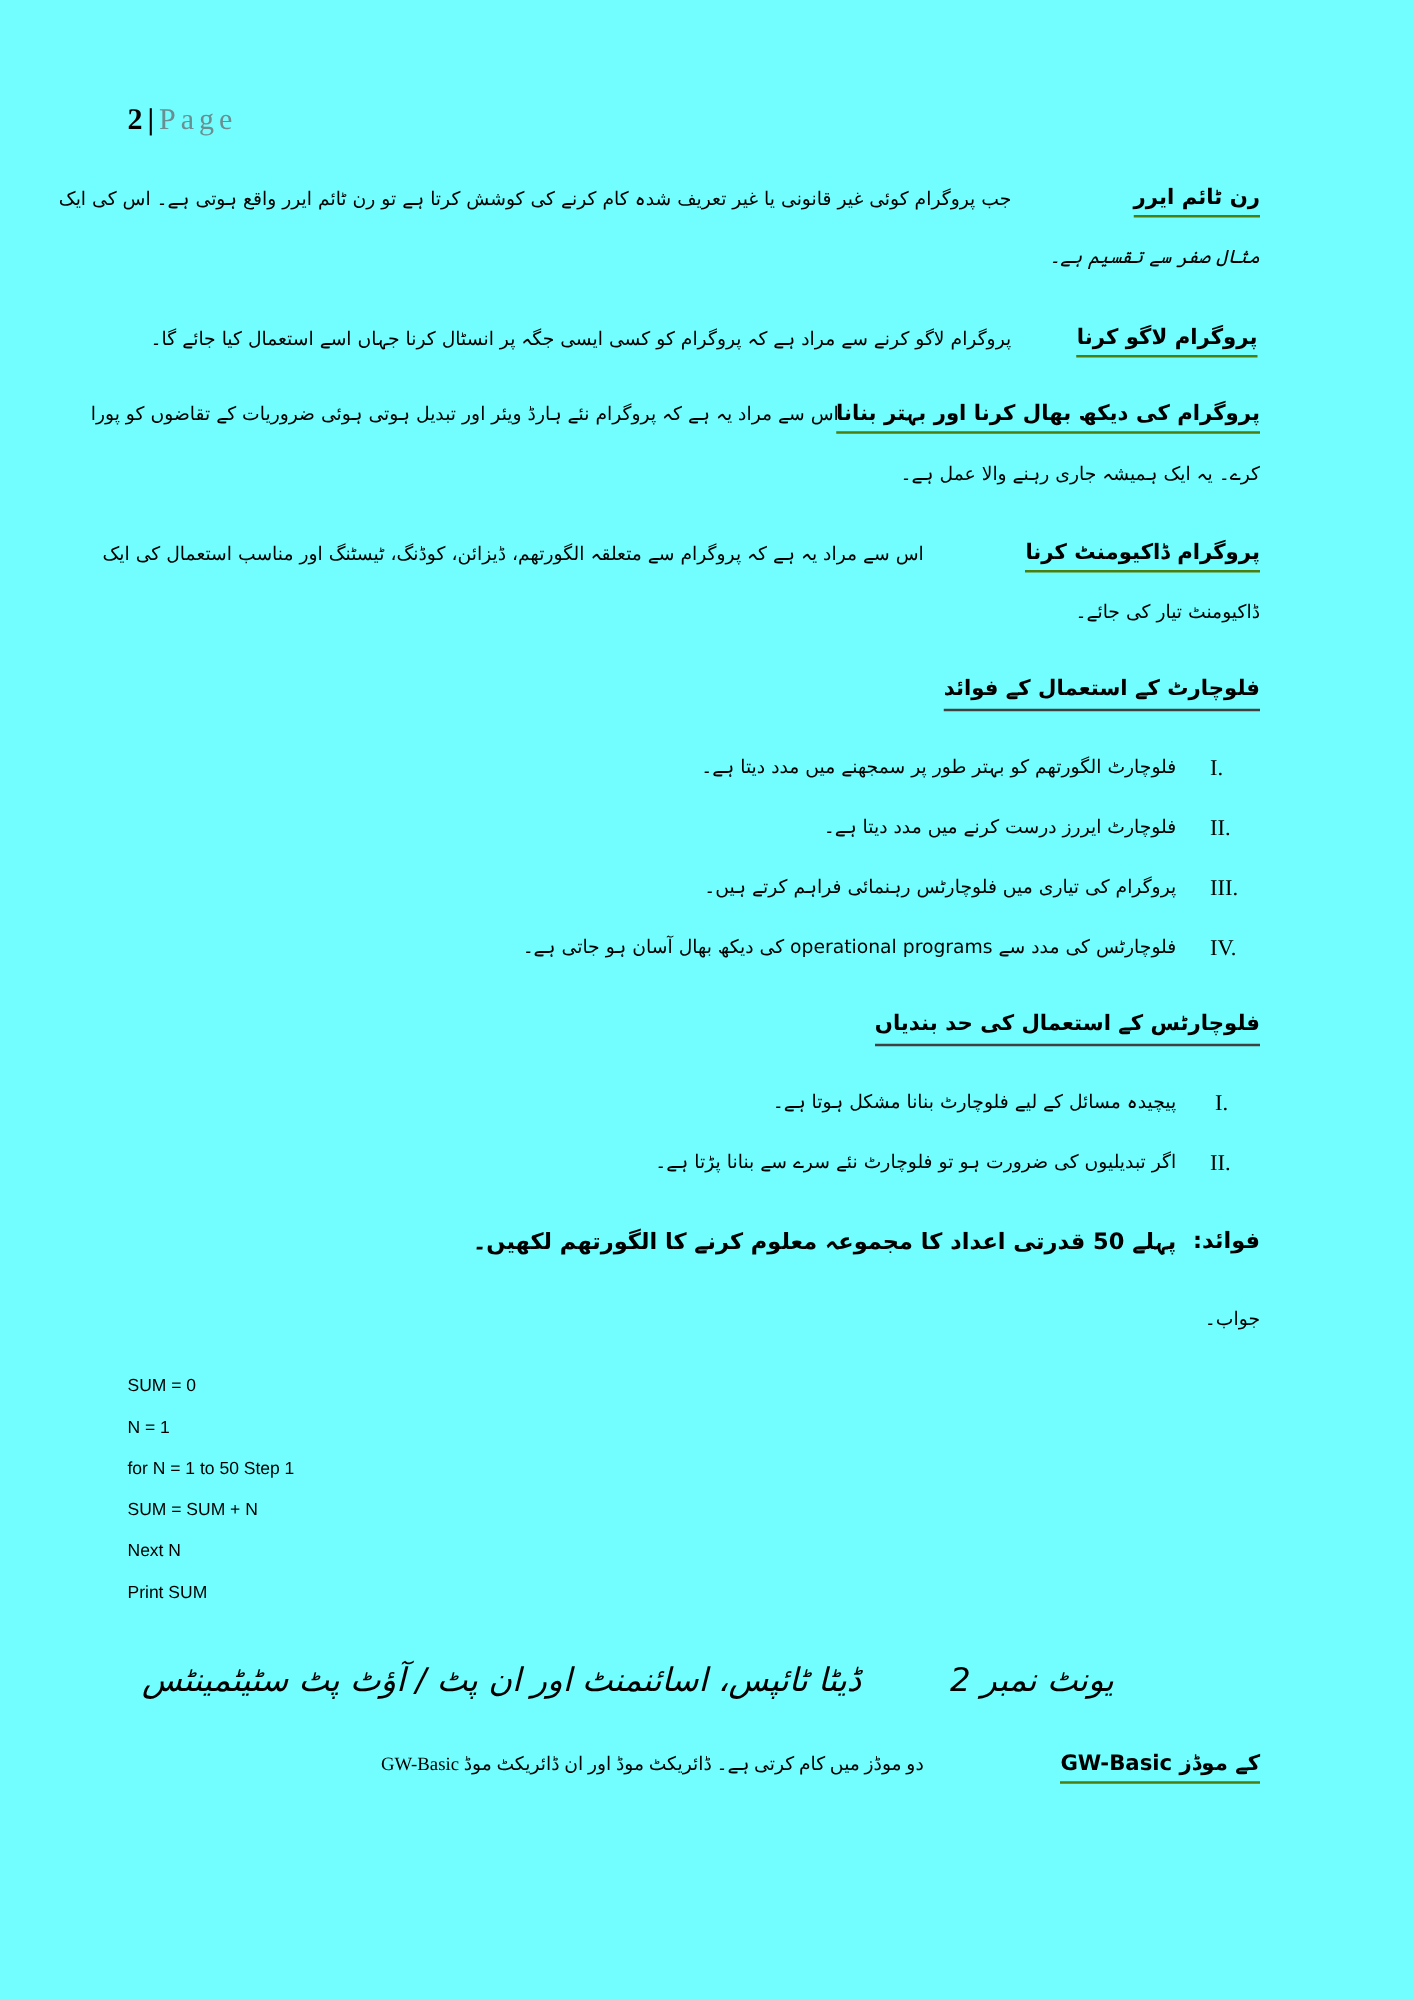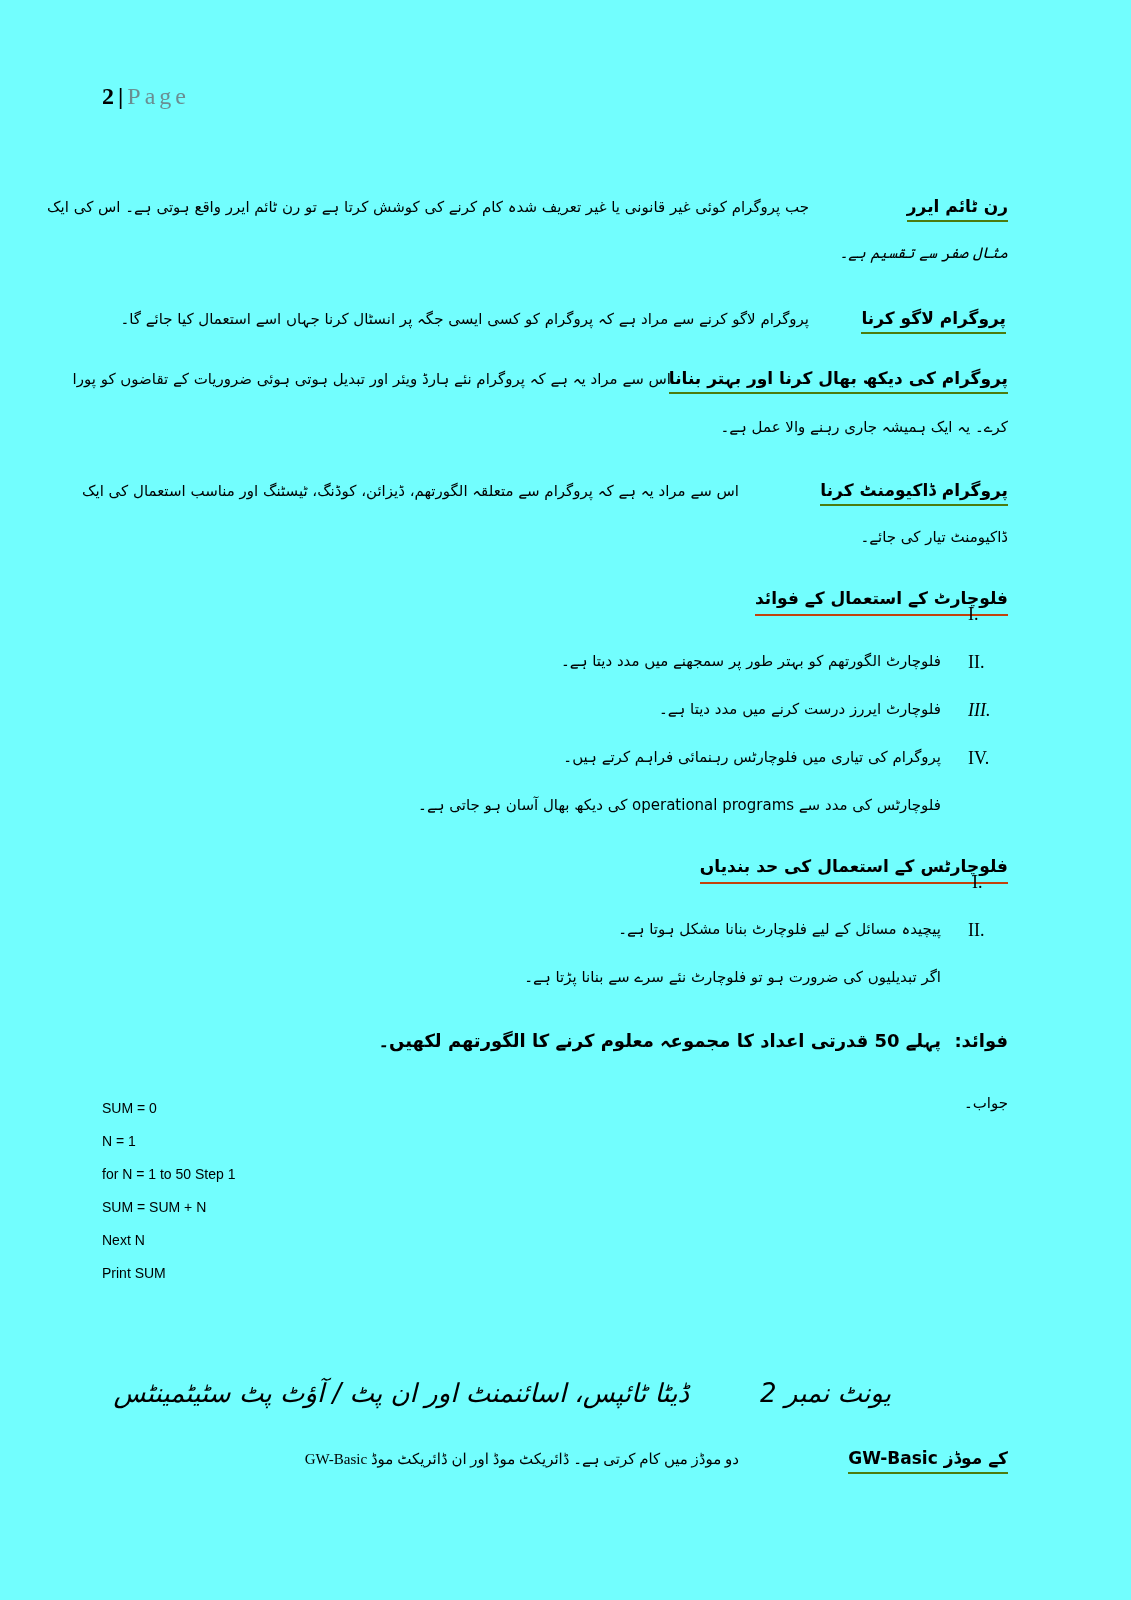--- a/index.html
+++ b/index.html
@@ -8,27 +8,27 @@
       background: #72fefe;
       position: relative; overflow: hidden;
       font-family: "DejaVu Sans", sans-serif;
       color: #000;
     }
     .abs { position: absolute; }
     .page-num { left: 102px; top: 83px; font-family: "Liberation Serif", serif; font-size: 24px; }
     .page-num .n { font-weight: bold; color: #000; }
     .page-num .sep { font-weight: bold; color: #000; margin: 0 4px; }
     .page-num .p { color: #6a8e92; letter-spacing: 4px; }
-    .rtl { direction: rtl; text-align: right; unicode-bidi: plaintext; margin-top: 48px; }
+    .rtl { direction: rtl; text-align: right; unicode-bidi: plaintext; }
     .term {
       font-weight: bold; font-size: 17px;
       border-bottom: 2px solid #4d7c0f; padding-bottom: 4px; white-space: nowrap;
     }
     .body-text { font-size: 15px; white-space: nowrap; }
-    .heading { font-weight: bold; font-size: 17px; border-bottom: 2px solid #c2410c; padding-bottom: 6px; white-space: nowrap; }
+    .heading { font-weight: bold; font-size: 17px; border-bottom: 2px solid #404040; padding-bottom: 6px; white-space: nowrap; }
     .li { font-size: 15px; white-space: nowrap; }
     .roman { font-family: "Liberation Serif", serif; font-size: 18px; }
     .code { left: 102px; font-family: "Liberation Sans", sans-serif; font-size: 14px; line-height: 33px; }
     .unit-title { font-weight: normal; font-size: 26px; white-space: nowrap; font-style: italic; }
     .question { font-weight: bold; font-size: 18px; white-space: nowrap; }
   </style>
 </head>
 <body>
 
 <div class="abs page-num">
@@ -49,21 +49,21 @@
 <div class="abs rtl term" style="right:123px; top:432px;">پروگرام ڈاکیومنٹ کرنا</div>
 <div class="abs rtl body-text" style="right:392px; top:434px;">اس سے مراد یہ ہے کہ پروگرام سے متعلقہ الگورتھم، ڈیزائن، کوڈنگ، ٹیسٹنگ اور مناسب استعمال کی ایک</div>
 <div class="abs rtl body-text" style="right:123px; top:480px;">ڈاکیومنٹ تیار کی جائے۔</div>
 
 <div class="abs rtl heading" style="right:123px; top:540px;">فلوچارٹ کے استعمال کے فوائد</div>
 
 <div class="abs" style="left:968px; top:604px;"><span class="roman">I.</span></div>
 <div class="abs rtl li" style="right:190px; top:604px;">فلوچارٹ الگورتھم کو بہتر طور پر سمجھنے میں مدد دیتا ہے۔</div>
 <div class="abs" style="left:968px; top:652px;"><span class="roman">II.</span></div>
 <div class="abs rtl li" style="right:190px; top:652px;">فلوچارٹ ایررز درست کرنے میں مدد دیتا ہے۔</div>
-<div class="abs" style="left:968px; top:700px;font-style:italic;"><span class="roman">III.</span></div>
+<div class="abs" style="left:968px; top:700px;"><span class="roman">III.</span></div>
 <div class="abs rtl li" style="right:190px; top:700px;">پروگرام کی تیاری میں فلوچارٹس رہنمائی فراہم کرتے ہیں۔</div>
 <div class="abs" style="left:968px; top:748px;"><span class="roman">IV.</span></div>
 <div class="abs rtl li" style="right:190px; top:748px;">فلوچارٹس کی مدد سے operational programs کی دیکھ بھال آسان ہو جاتی ہے۔</div>
 
 <div class="abs rtl heading" style="right:123px; top:808px;">فلوچارٹس کے استعمال کی حد بندیاں</div>
 
 <div class="abs" style="left:972px; top:872px;"><span class="roman">I.</span></div>
 <div class="abs rtl li" style="right:190px; top:872px;">پیچیدہ مسائل کے لیے فلوچارٹ بنانا مشکل ہوتا ہے۔</div>
 <div class="abs" style="left:968px; top:920px;"><span class="roman">II.</span></div>
 <div class="abs rtl li" style="right:190px; top:920px;">اگر تبدیلیوں کی ضرورت ہو تو فلوچارٹ نئے سرے سے بنانا پڑتا ہے۔</div>

